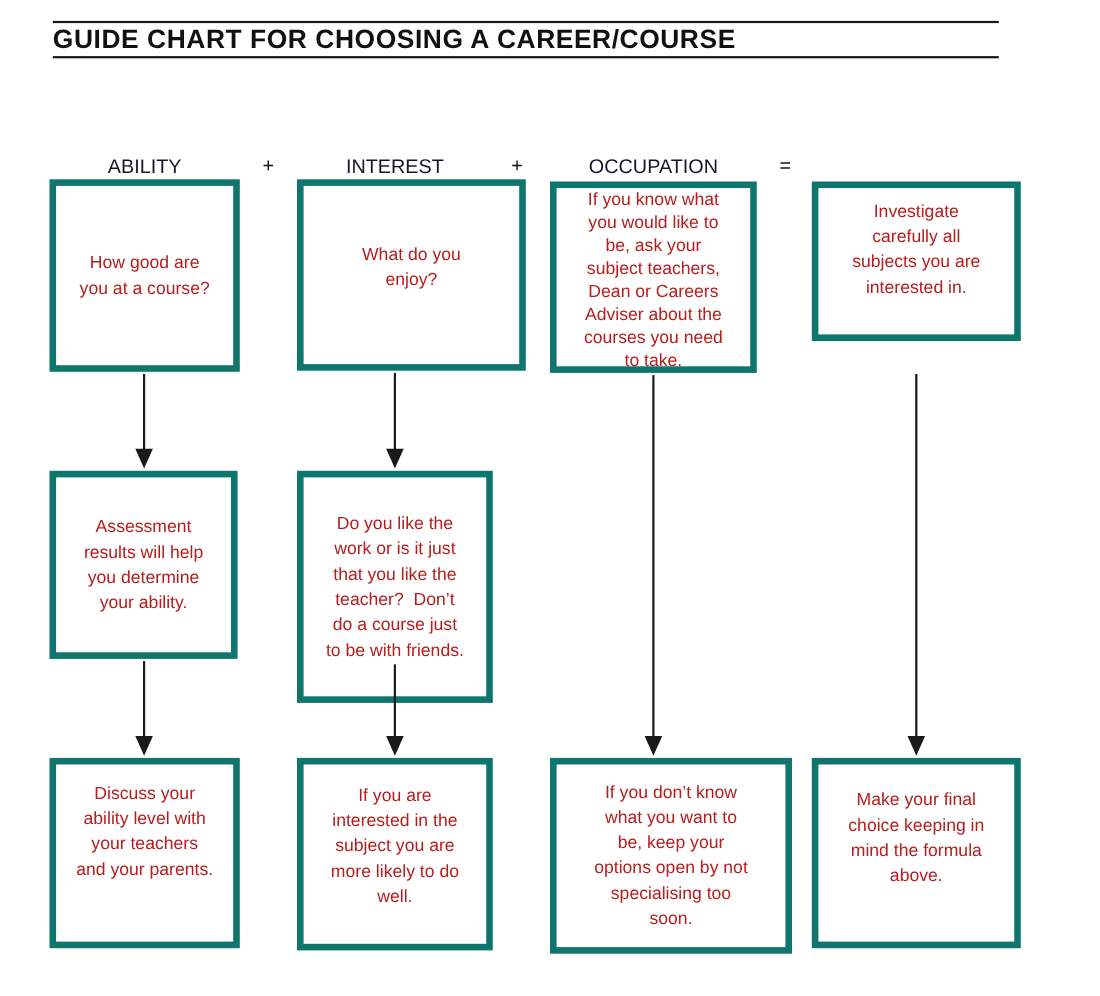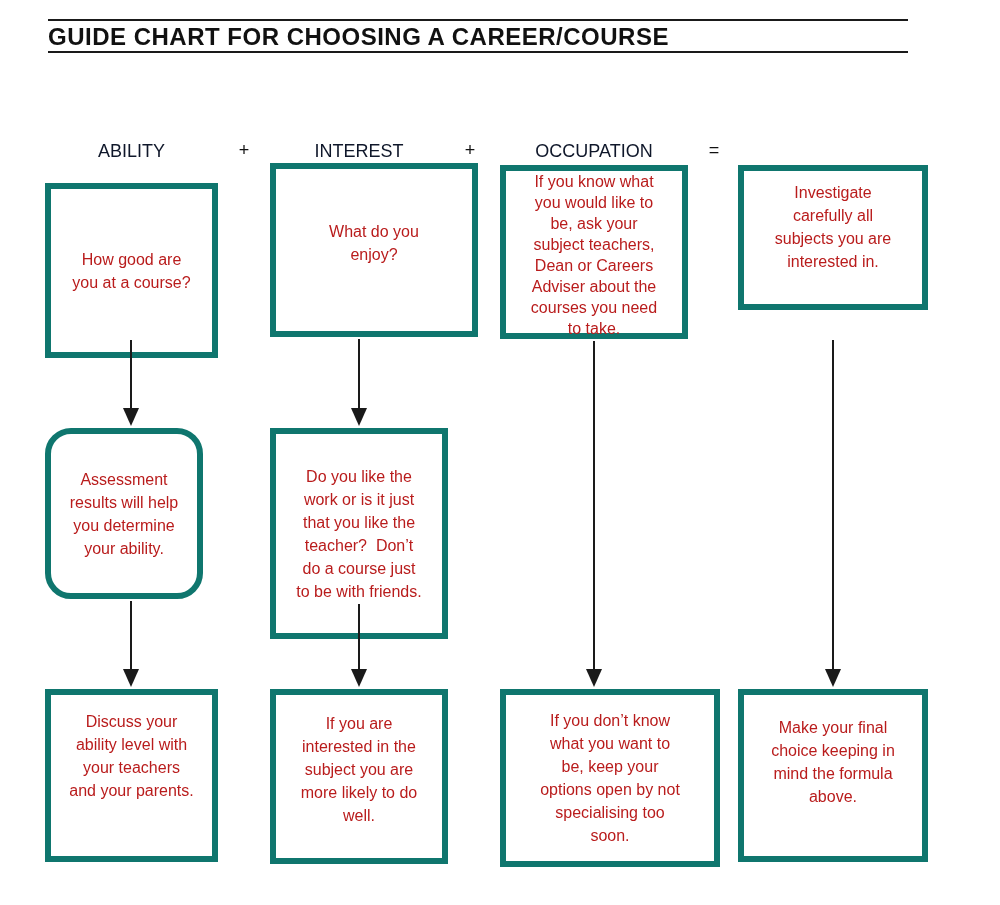--- a/index.html
+++ b/index.html
@@ -109,21 +109,21 @@
   <h1 class="title">GUIDE CHART FOR CHOOSING A CAREER/COURSE</h1>
   <div class="rule rule-bottom"></div>
 
   <div class="col-header" style="left:45px; width:173px;">ABILITY</div>
   <div class="operator" style="left:229px;">+</div>
   <div class="col-header" style="left:270px; width:178px;">INTEREST</div>
   <div class="operator" style="left:455px;">+</div>
   <div class="col-header" style="left:500px; width:188px;">OCCUPATION</div>
   <div class="operator" style="left:699px;">=</div>
 
-  <div class="box" style="left:45px; top:163px; width:173px; height:175px; margin-top:20px;">How good are
+  <div class="box" style="left:45px; top:163px; width:173px; height:175px; ">How good are
 you at a course?</div>
   <div class="box" style="left:270px; top:163px; width:208px; height:174px; padding-bottom:14px;">What do you
 enjoy?</div>
   <div class="box top-align" style="left:500px; top:165px; width:188px; height:174px;">If you know what
 you would like to
 be, ask your
 subject teachers,
 Dean or Careers
 Adviser about the
 courses you need
@@ -144,21 +144,21 @@
 
   <div class="arrow" style="left:586px; top:341px; height:346px;">
     <div class="shaft"></div>
     <div class="head"></div>
   </div>
   <div class="arrow" style="left:825px; top:340px; height:347px;">
     <div class="shaft"></div>
     <div class="head"></div>
   </div>
 
-  <div class="box" style="left:45px; top:428px; width:158px; height:171px;border-radius:26px;">Assessment
+  <div class="box" style="left:45px; top:428px; width:171px; height:171px;">Assessment
 results will help
 you determine
 your ability.</div>
   <div class="box" style="left:270px; top:428px; width:178px; height:211px;">Do you like the
 work or is it just
 that you like the
 teacher?  Don’t
 do a course just
 to be with friends.</div>
 

